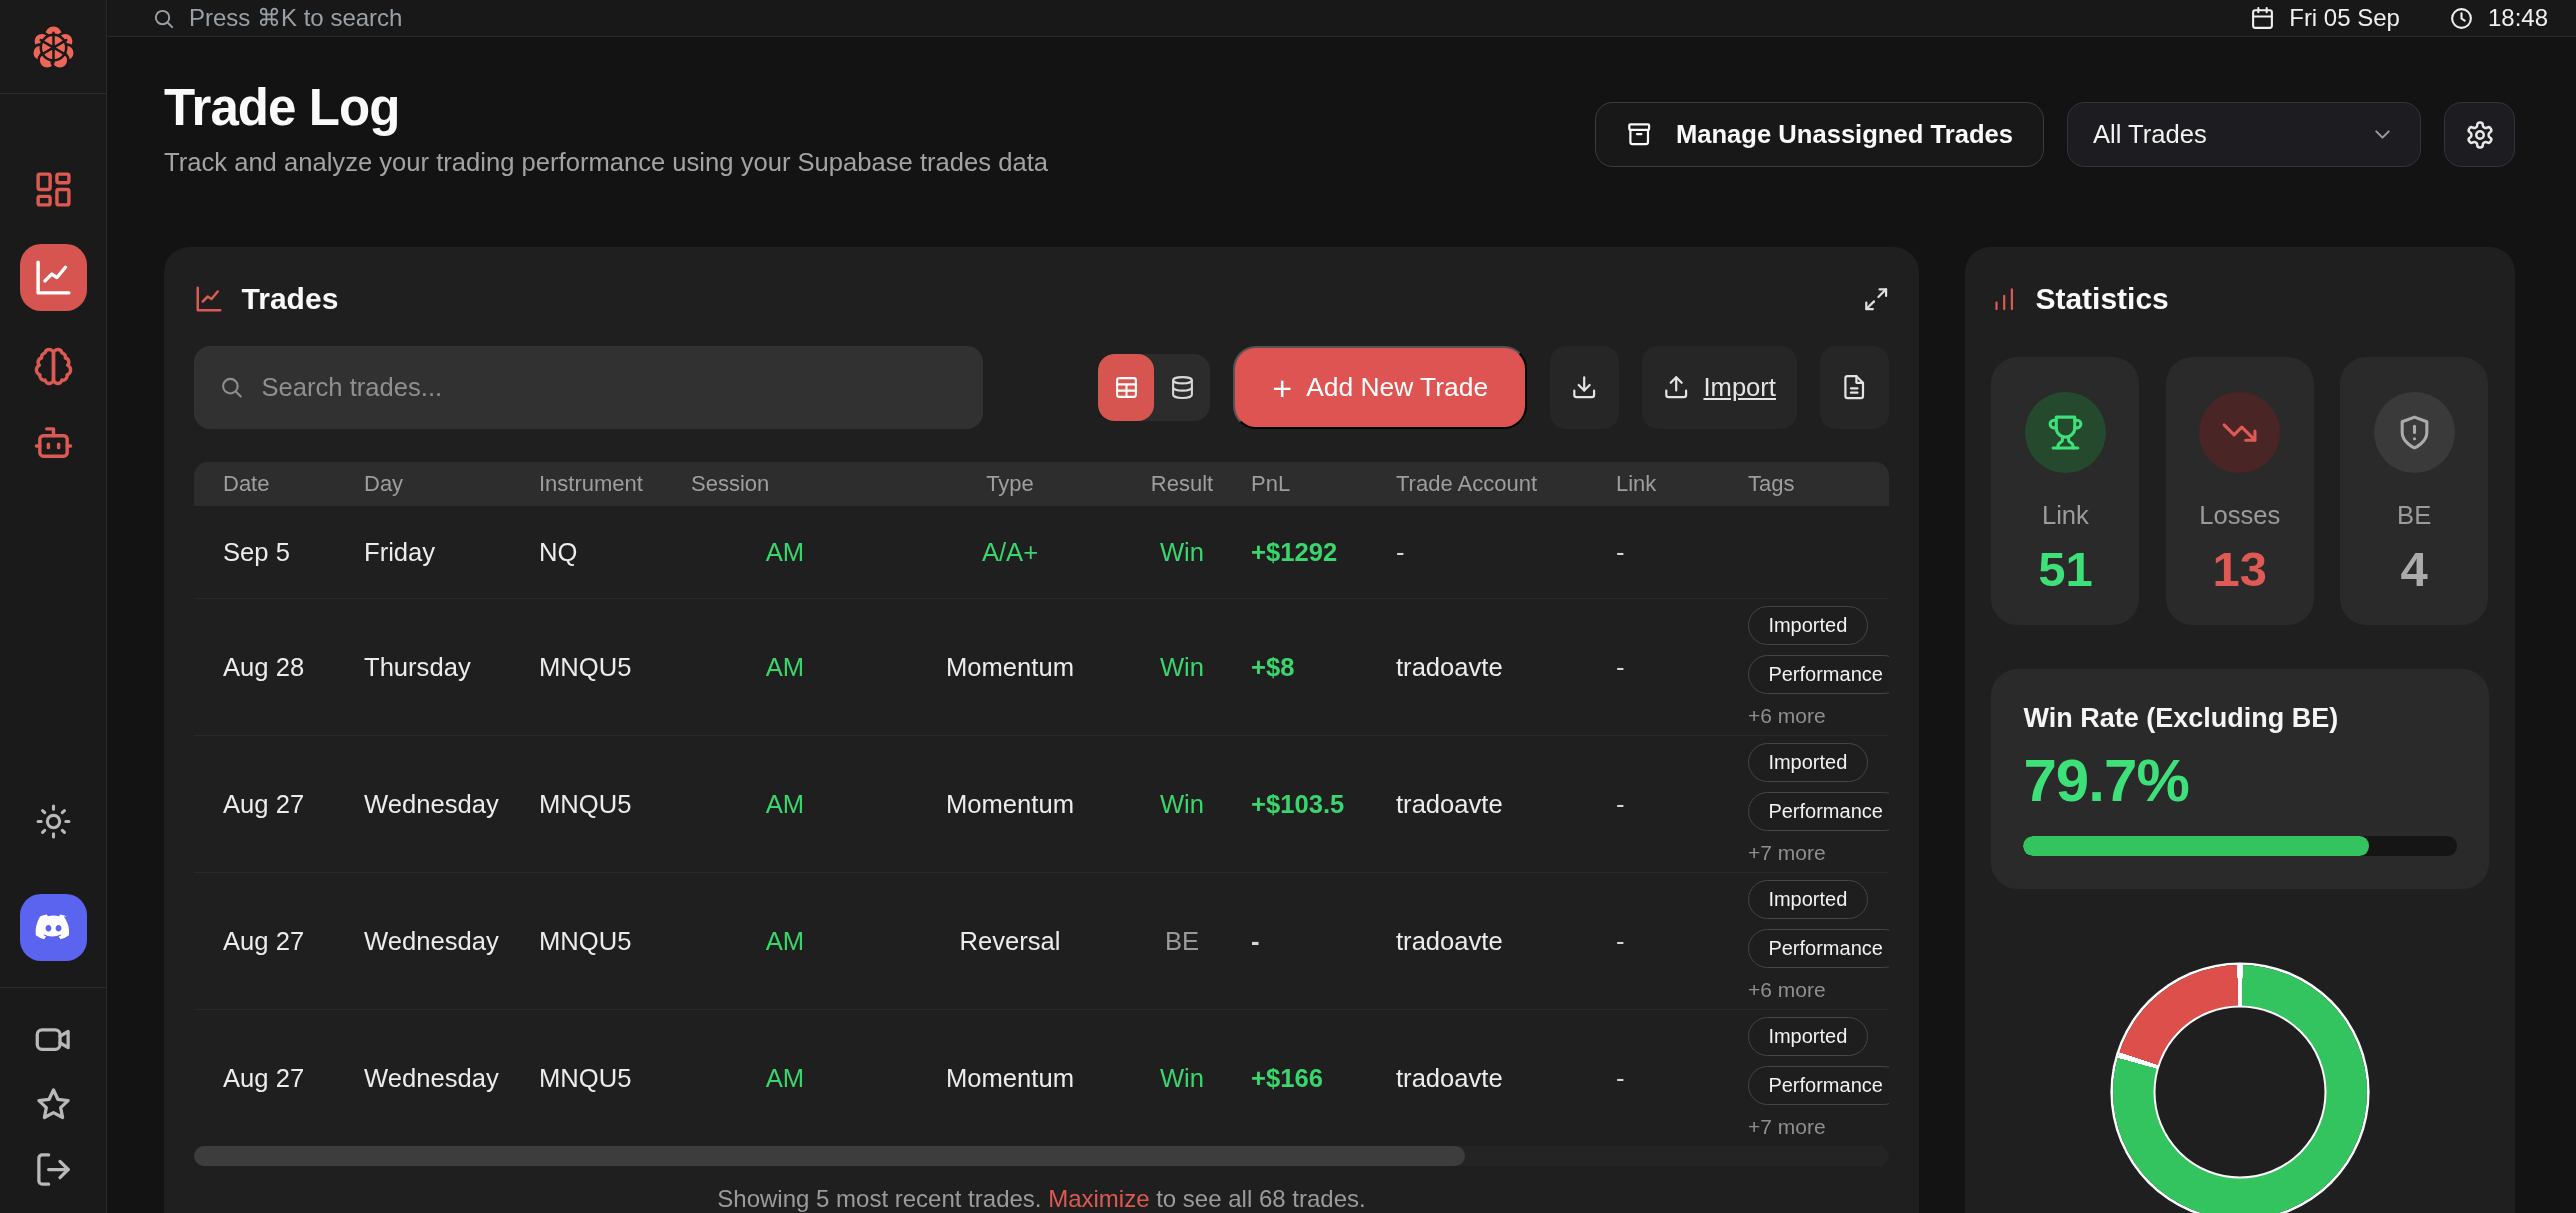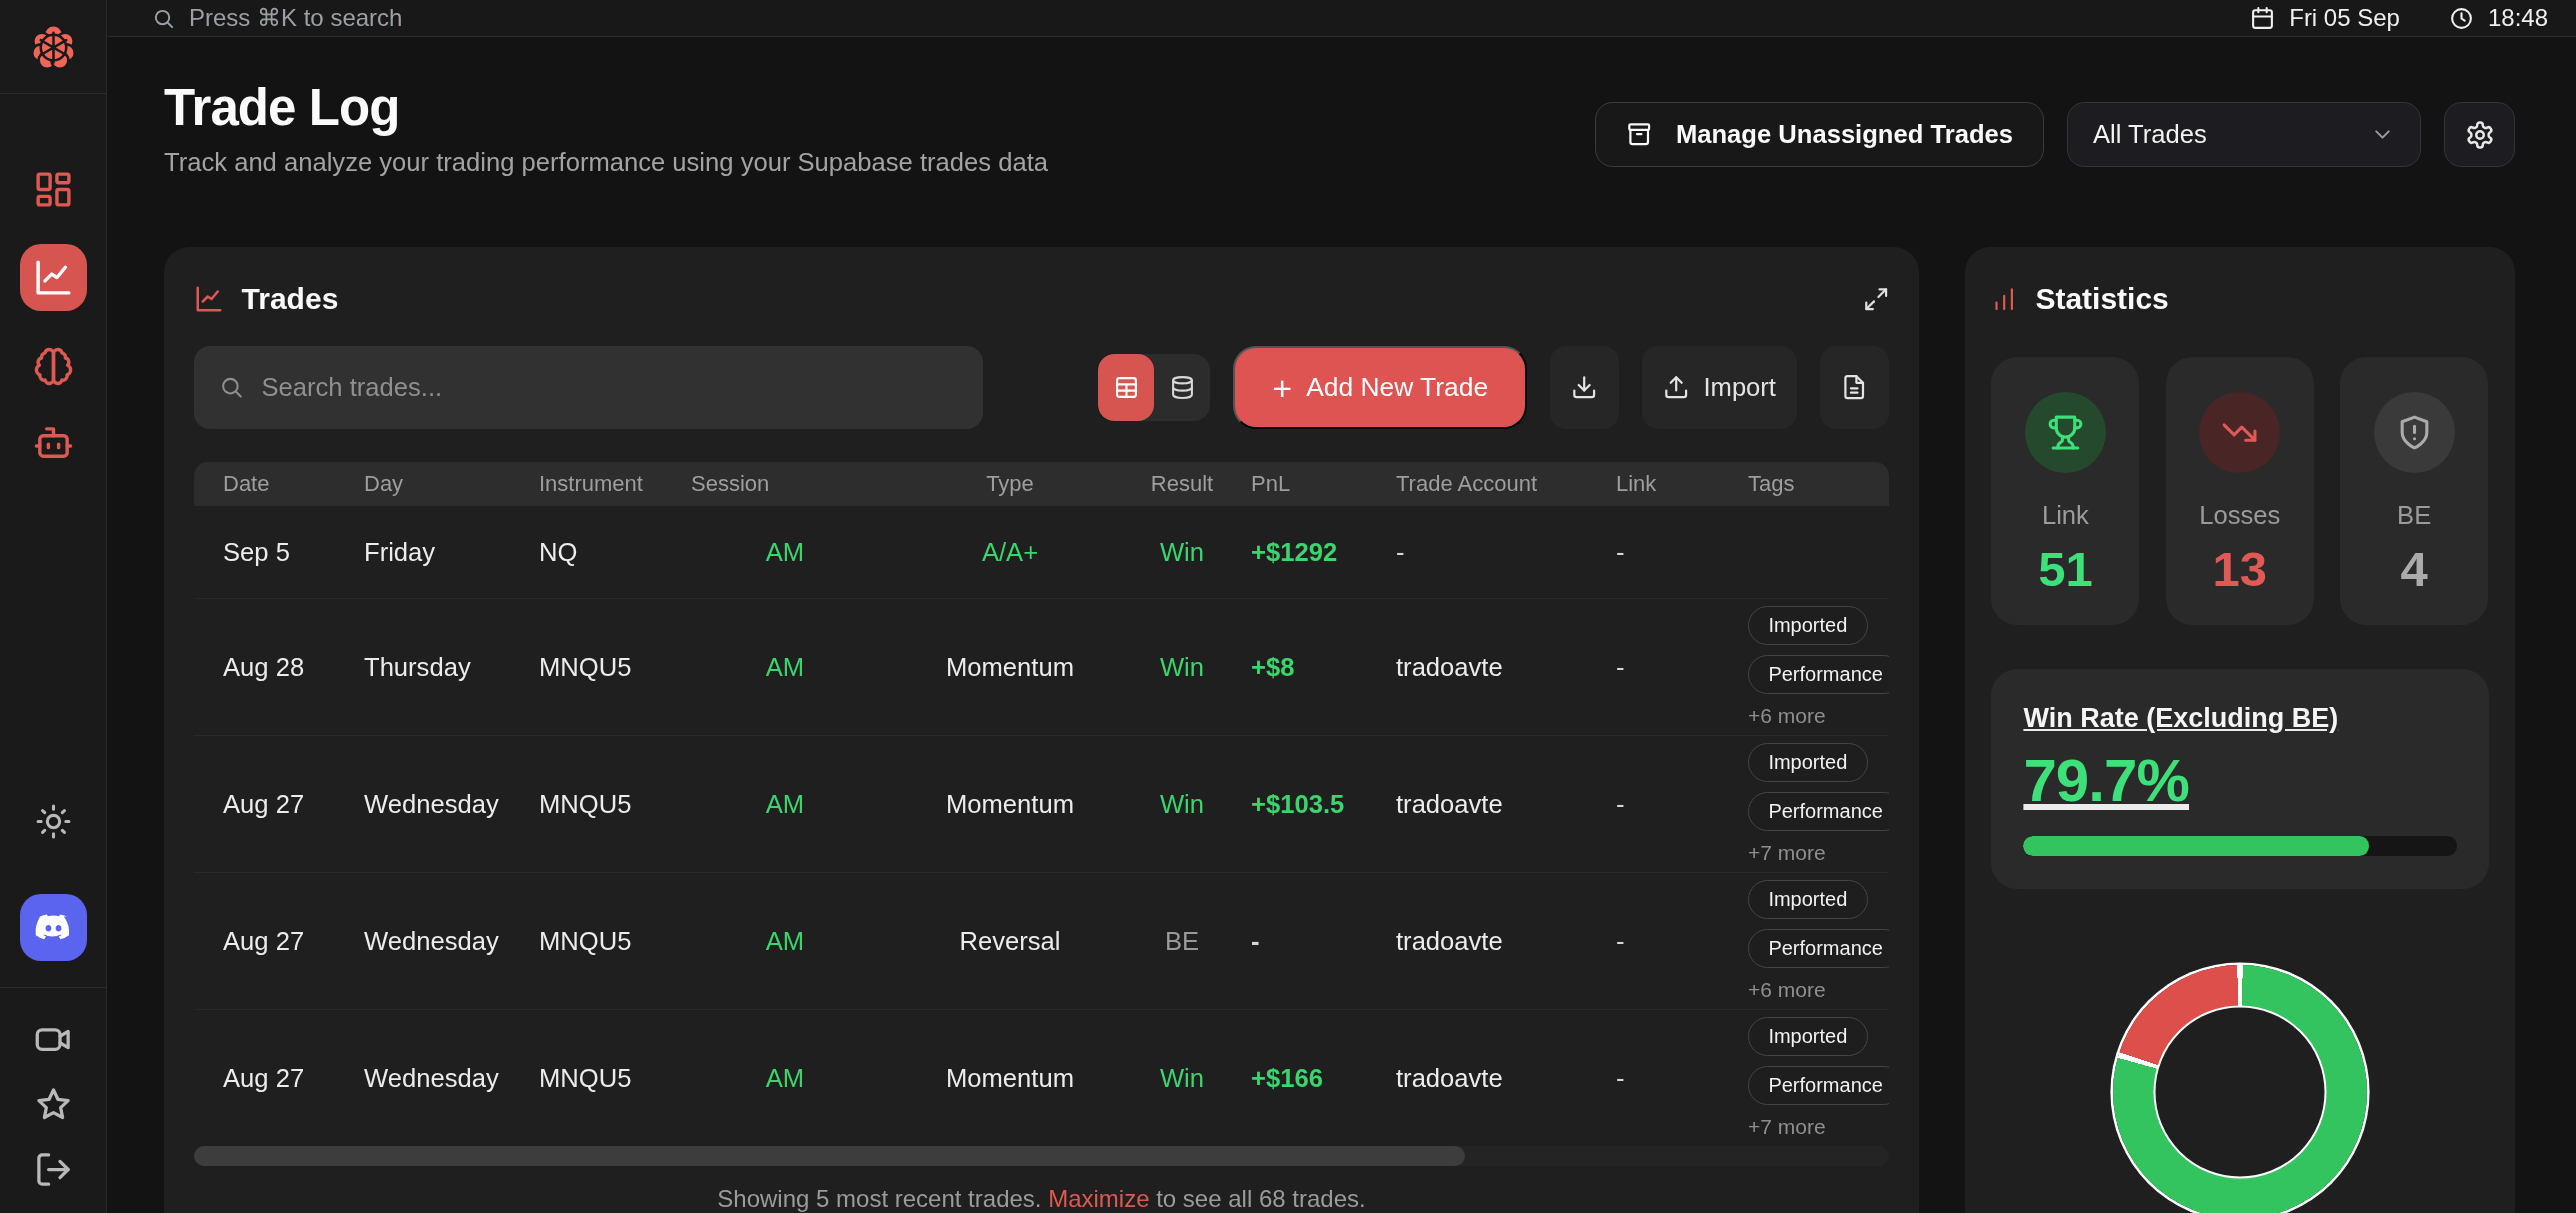--- a/index.html
+++ b/index.html
@@ -62,21 +62,21 @@
     font-family:"Liberation Sans", sans-serif; }
   .search-box input::placeholder { color:#8f8f8f; }
   .toolbar-right { margin-left:auto; display:flex; align-items:center; gap:23px; }
   .view-toggle { display:flex; height:67px; border-radius:16px; overflow:hidden; background:#2c2c2c; }
   .seg { width:56px; display:flex; align-items:center; justify-content:center; color:#d8d8d8; cursor:pointer; }
   .seg.active { background:#d65550; color:#fff; border-radius:16px; }
   .btn-red { height:83px; display:flex; align-items:center; gap:14px; padding:0 37px; background:#dd5452; color:#fff;
     border-radius:23px; font-size:26.4px; font-weight:500; cursor:pointer; }
   .btn-red .plus { font-size:34px; font-weight:300; line-height:0; }
   .btn-dark { height:83px; min-width:69px; display:flex; align-items:center; justify-content:center; gap:14px;
-    background:#262626; color:#e4e4e4; border-radius:16px; font-size:25.6px; padding:0 21px; cursor:pointer; }
+    background:#262626; color:#e4e4e4; border-radius:16px; font-size:25.6px; padding:0 21px; cursor:pointer;text-decoration:underline; }
 
   
   .table { margin-top:33px; width:1695px; border-radius:14px 14px 0 0; overflow:hidden; position:relative; }
   .t-inner { width:1893px; }
   .t-head, .tr { display:grid; grid-template-columns:156px 175px 152px 216px 234px 110px 145px 220px 132px 353px; }
   .t-head { background:#2d2d2d; height:44px; }
   .th { display:flex; align-items:center; font-size:22px; font-weight:500; color:#9e9e9e; padding-left:14px; }
   .th:first-child { padding-left:29px; }
   .th.c, .td.c { justify-content:center; padding-left:0; }
   .tr { height:137px; border-top:0.9px solid #292929; background:#1f1f1f; cursor:pointer; }
@@ -103,21 +103,21 @@
   .stat-card { width:148px; height:268px; background:#2a2a2a; border-radius:26.4px; display:flex; flex-direction:column;
     align-items:center; padding-top:35px; }
   .stat-circle { width:81px; height:81px; border-radius:50%; display:flex; align-items:center; justify-content:center; }
   .stat-circle.green { background:#25492c; color:#3ee07a; }
   .stat-circle.red   { background:#492526; color:#e05a55; }
   .stat-circle.gray  { background:#3a3a3a; color:#ababab; }
   .stat-label { margin-top:28px; font-size:25.6px; color:#9b9b9b; }
   .stat-value { margin-top:10.6px; font-size:49px; font-weight:700; }
   .stat-value.green { color:#3ee07a; } .stat-value.red { color:#e05a55; } .stat-value.gray { color:#ababab; }
 
-  .winrate { margin-top:44px; height:220px; background:#2a2a2a; border-radius:26.4px; padding:34px 32px;text-decoration:underline; }
+  .winrate { margin-top:44px; height:220px; background:#2a2a2a; border-radius:26.4px; padding:34px 32px; }
   .wr-title { font-size:27px; font-weight:600; color:#f5f5f5; }
   .wr-value { margin-top:12.3px; font-size:60px; font-weight:700; color:#3ee07a; letter-spacing:-0.9px; }
   .wr-track { margin-top:21px; height:19.4px; background:#151515; border-radius:9.7px; overflow:hidden; }
   .wr-fill { height:100%; background:#33c45f; border-radius:9.7px; }
 
   .donut-wrap { margin-top:76px; display:flex; justify-content:center; }
   .donut { width:254px; height:254px; border-radius:50%; box-shadow:0 0 0 2.6px #fff; position:relative; }
   .donut-hole { position:absolute; left:50%; top:50%; width:173px; height:173px; transform:translate(-50%,-50%);
     border-radius:50%; background:#1f1f1f; border:2.6px solid #fff; }
 </style>

